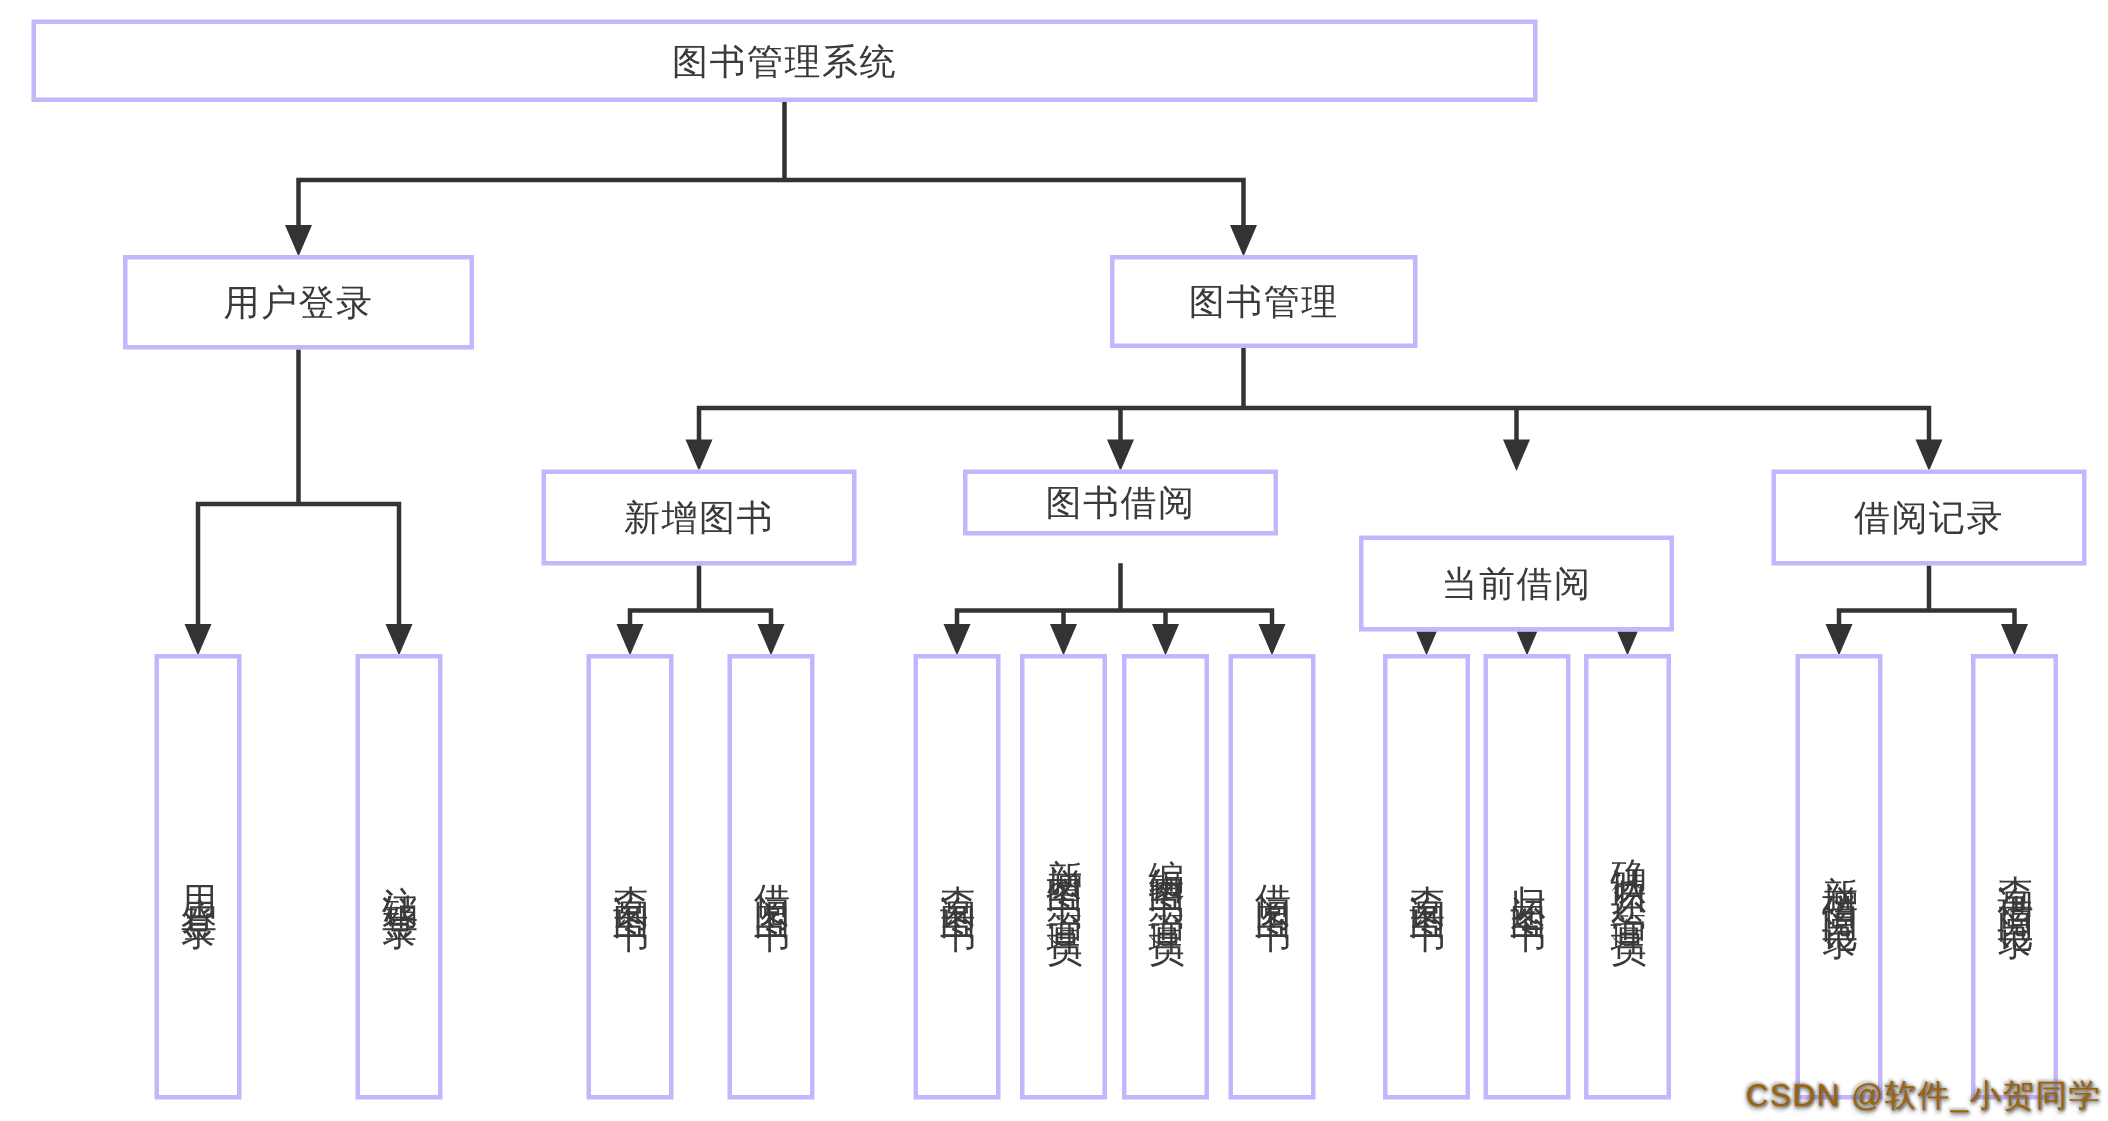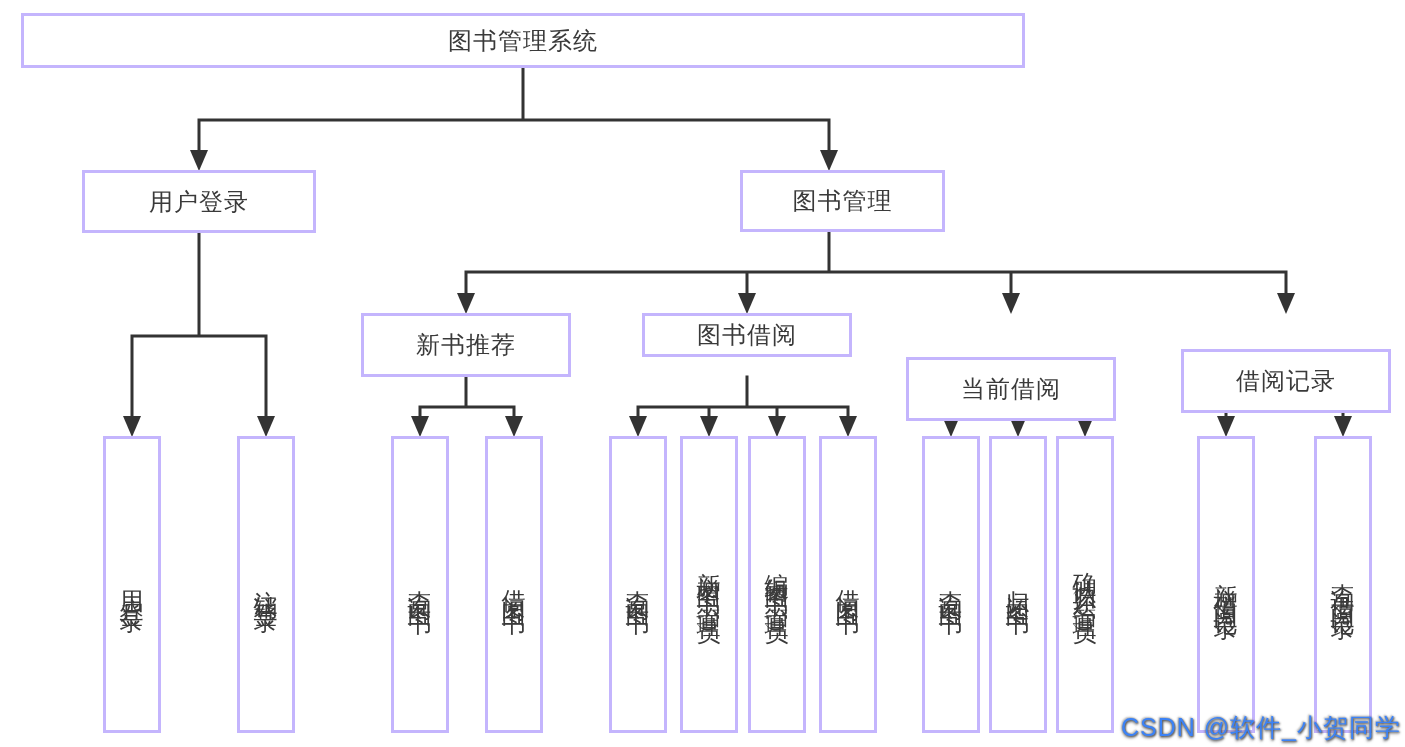--- a/index.html
+++ b/index.html
@@ -37,22 +37,22 @@
   #connectors path{
     stroke:#333333;stroke-width:3;fill:none;stroke-linecap:square;
   }
   #connectors polygon{
     fill:#333333;stroke:none;
   }
   .watermark{
     position:absolute;
     right:4px;bottom:3px;
     z-index:5;
-    font-size:25px;
-    color:#3b82f6;
+    font-size:21px;
+    color:#a16207;
     letter-spacing:1px;
     text-shadow:1px 1px 2px rgba(80,80,80,0.95), -1px -1px 2px rgba(120,120,120,0.55), 0 2px 3px rgba(90,90,90,0.7);
     white-space:nowrap;
   }
 </style>
 </head>
 <body>
 
 <div id="canvas">
 
@@ -97,29 +97,29 @@
   </div>
 
   <div class="node" style="left:82px;top:170px;width:234px;height:63px;">
     <span>用户登录</span>
   </div>
   <div class="node" style="left:712px;top:170px;width:205px;height:62px;margin-left:28px;">
     <span>图书管理</span>
   </div>
 
   <div class="node" style="left:361px;top:313px;width:210px;height:64px;">
-    <span>新书推荐</span>
+    <span>新增图书</span>
   </div>
   <div class="node" style="left:642px;top:313px;width:210px;height:44px;">
     <span>图书借阅</span>
   </div>
   <div class="node" style="left:906px;top:313px;width:210px;height:64px;margin-top:44px;">
     <span>当前借阅</span>
   </div>
-  <div class="node" style="left:1181px;top:313px;width:210px;height:64px;margin-top:36px;">
+  <div class="node" style="left:1181px;top:313px;width:210px;height:64px;">
     <span>借阅记录</span>
   </div>
 
   <div class="node leaf" style="left:103px;top:436px;width:58px;height:297px;">
     <span class="vlabel">用户登录</span>
   </div>
   <div class="node leaf" style="left:237px;top:436px;width:58px;height:297px;">
     <span class="vlabel">注销登录</span>
   </div>
 

